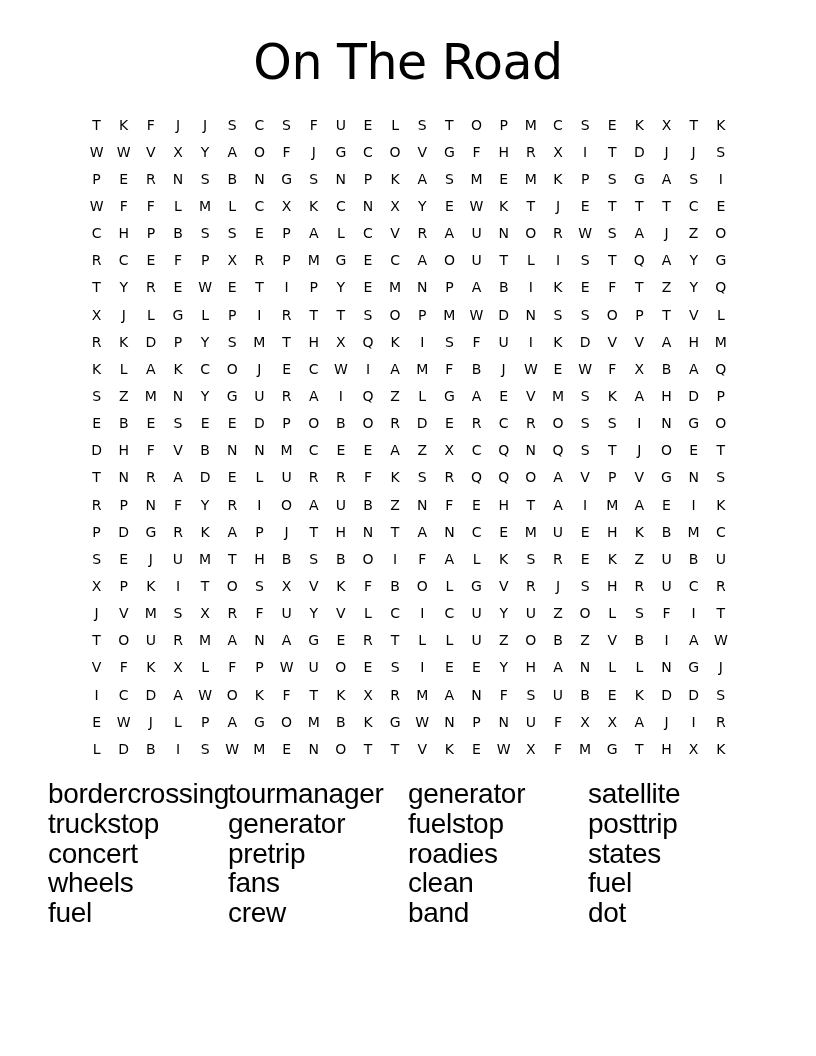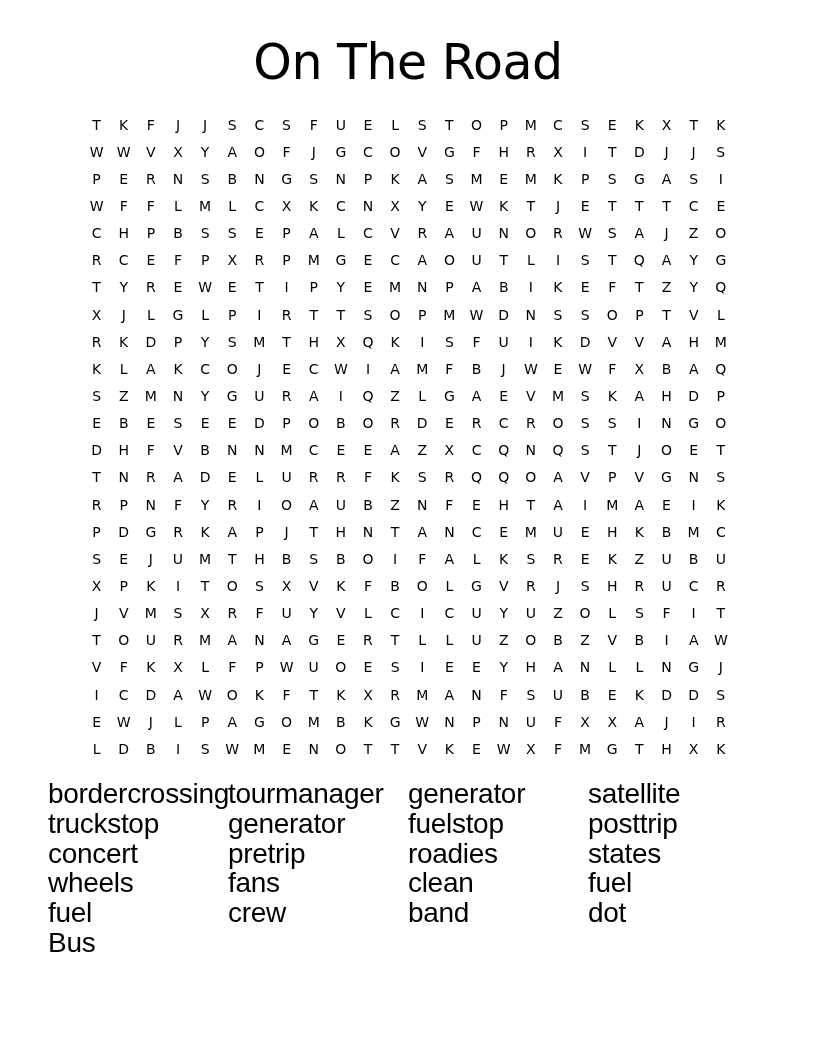--- a/index.html
+++ b/index.html
@@ -608,14 +608,13 @@
     <div class="word">roadies</div>
     <div class="word">states</div>
     <div class="word">wheels</div>
     <div class="word">fans</div>
     <div class="word">clean</div>
     <div class="word">fuel</div>
     <div class="word">fuel</div>
     <div class="word">crew</div>
     <div class="word">band</div>
     <div class="word">dot</div>
-    <div class="word">Bus</div>
   </div>
 
 </body></html>

